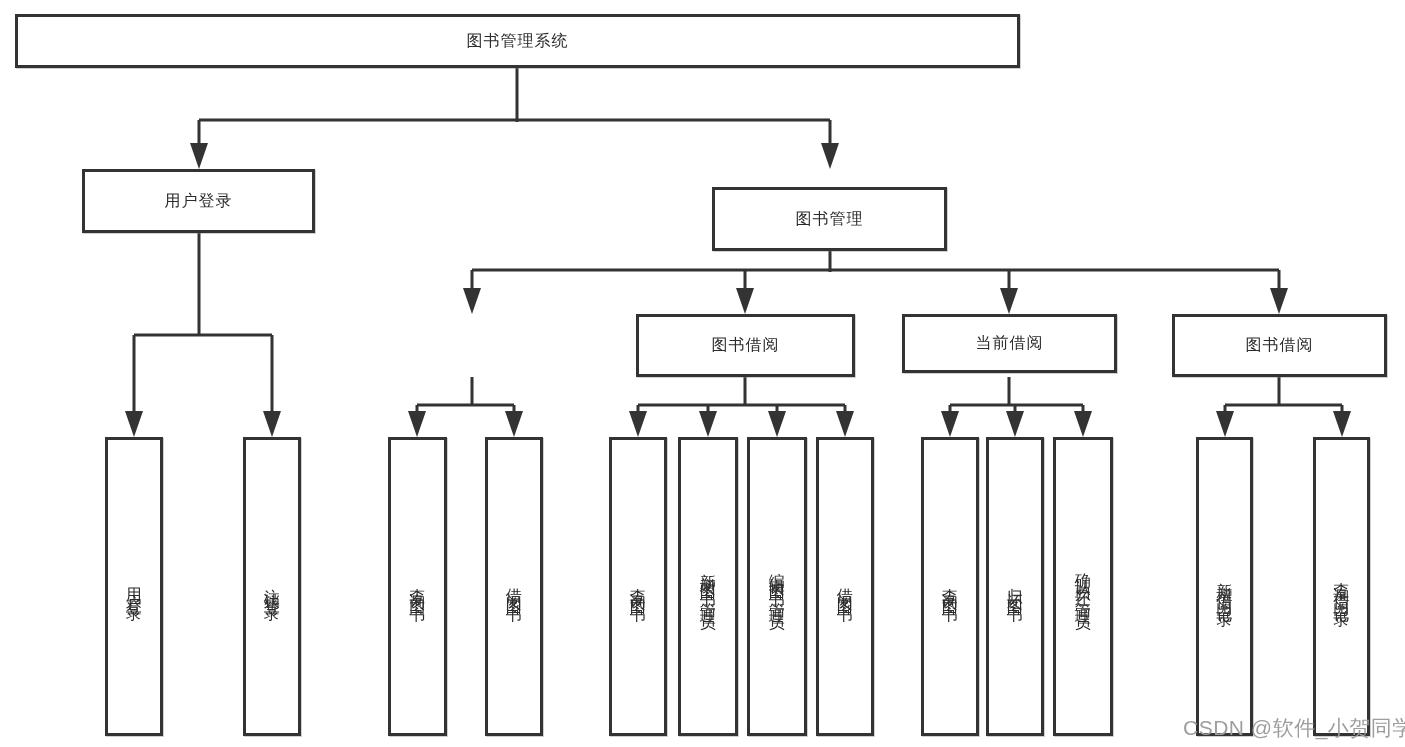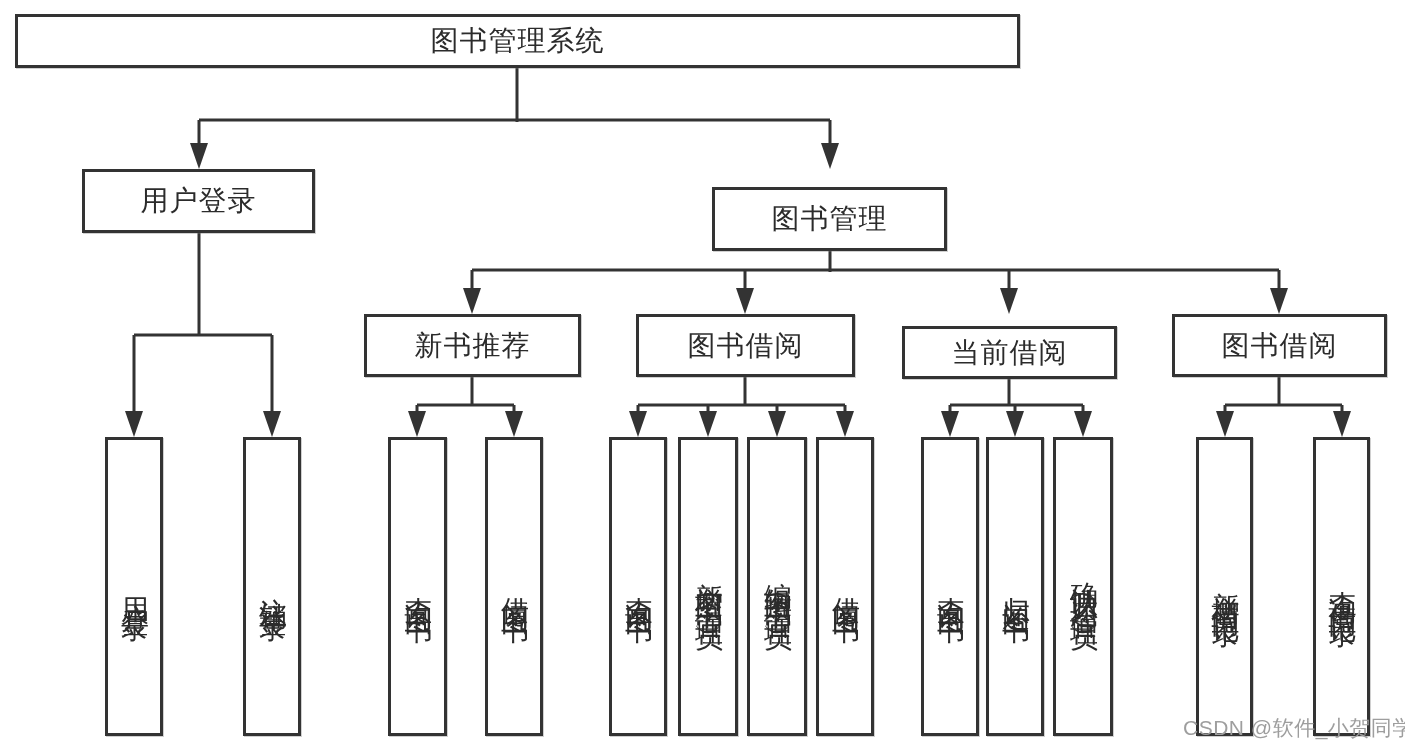--- a/index.html
+++ b/index.html
@@ -22,21 +22,21 @@
     z-index: 1;
   }
   .box {
     position: absolute;
     box-sizing: border-box;
     background: #ffffff;
     border: 3px solid #333333;
     display: flex;
     align-items: center;
     justify-content: center;
-    font-size: 28px;
+    font-size: 16px;
     color: #2b2b2b;
     z-index: 2;
     box-shadow: 1px 1px 0 rgba(120,120,120,0.35);
   }
   .box .label {
     white-space: nowrap;
     letter-spacing: 1px;
   }
   .box.v .label {
     writing-mode: vertical-lr;
@@ -98,27 +98,24 @@
     <span class="label">图书管理系统</span>
   </div>
 
   <div class="box" style="left:82px;top:169px;width:233px;height:64px">
     <span class="label">用户登录</span>
   </div>
   <div class="box" style="left:712px;top:187px;width:235px;height:64px">
     <span class="label">图书管理</span>
   </div>
 
-  <div class="box" style="left:364px;top:314px;width:217px;height:63px">
-    <span class="label">新书推荐</span>
-  </div>
   <div class="box" style="left:636px;top:314px;width:219px;height:63px">
     <span class="label">图书借阅</span>
   </div>
-  <div class="box" style="left:902px;top:326px;width:215px;height:53px">
+  <div class="box" style="left:902px;top:314px;width:215px;height:59px">
     <span class="label">当前借阅</span>
   </div>
   <div class="box" style="left:1172px;top:314px;width:215px;height:63px">
     <span class="label">图书借阅</span>
   </div>
 
   <div class="box v" style="left:105px;top:437px;width:58px;height:299px">
     <span class="label">用户登录</span>
   </div>
   <div class="box v" style="left:243px;top:437px;width:58px;height:299px">

